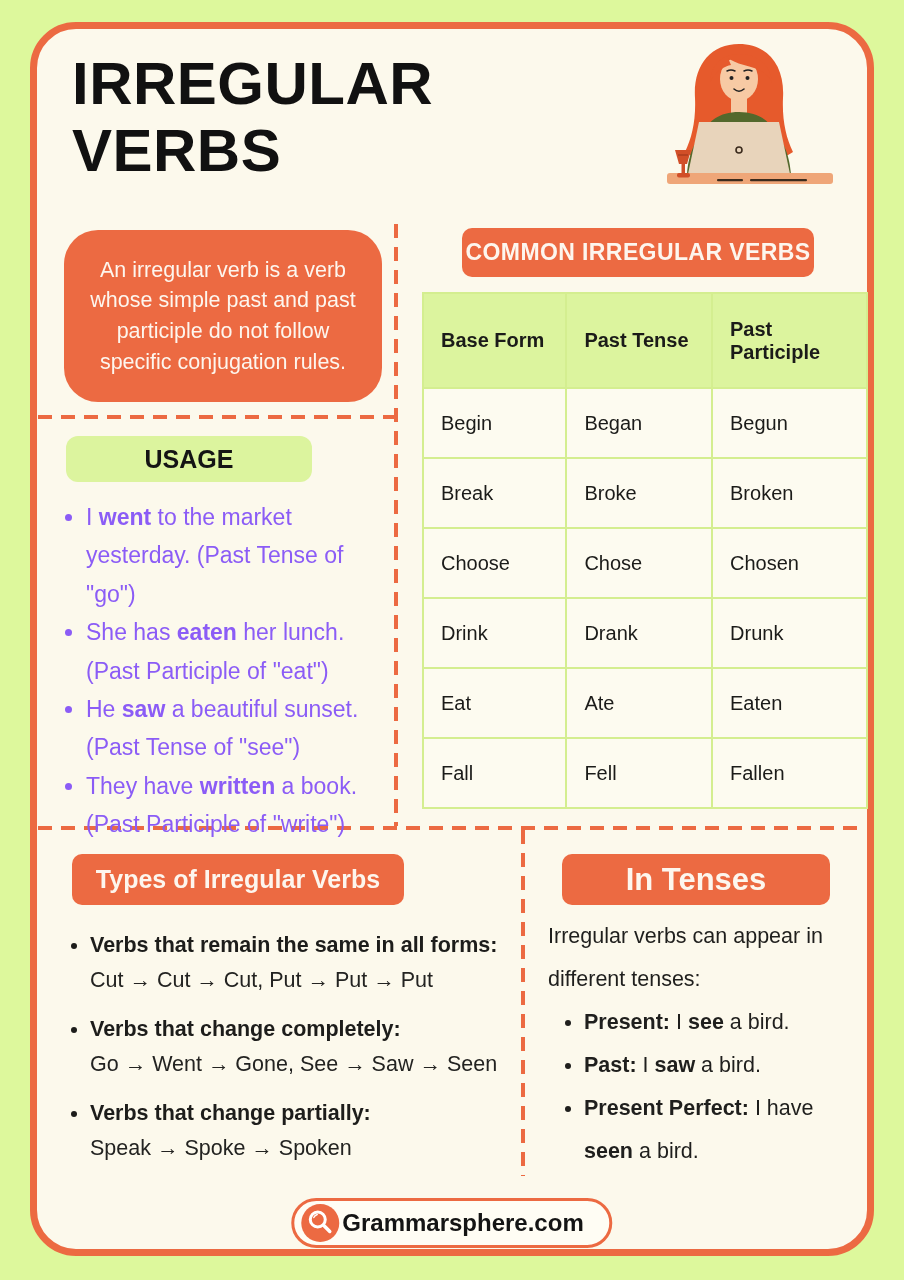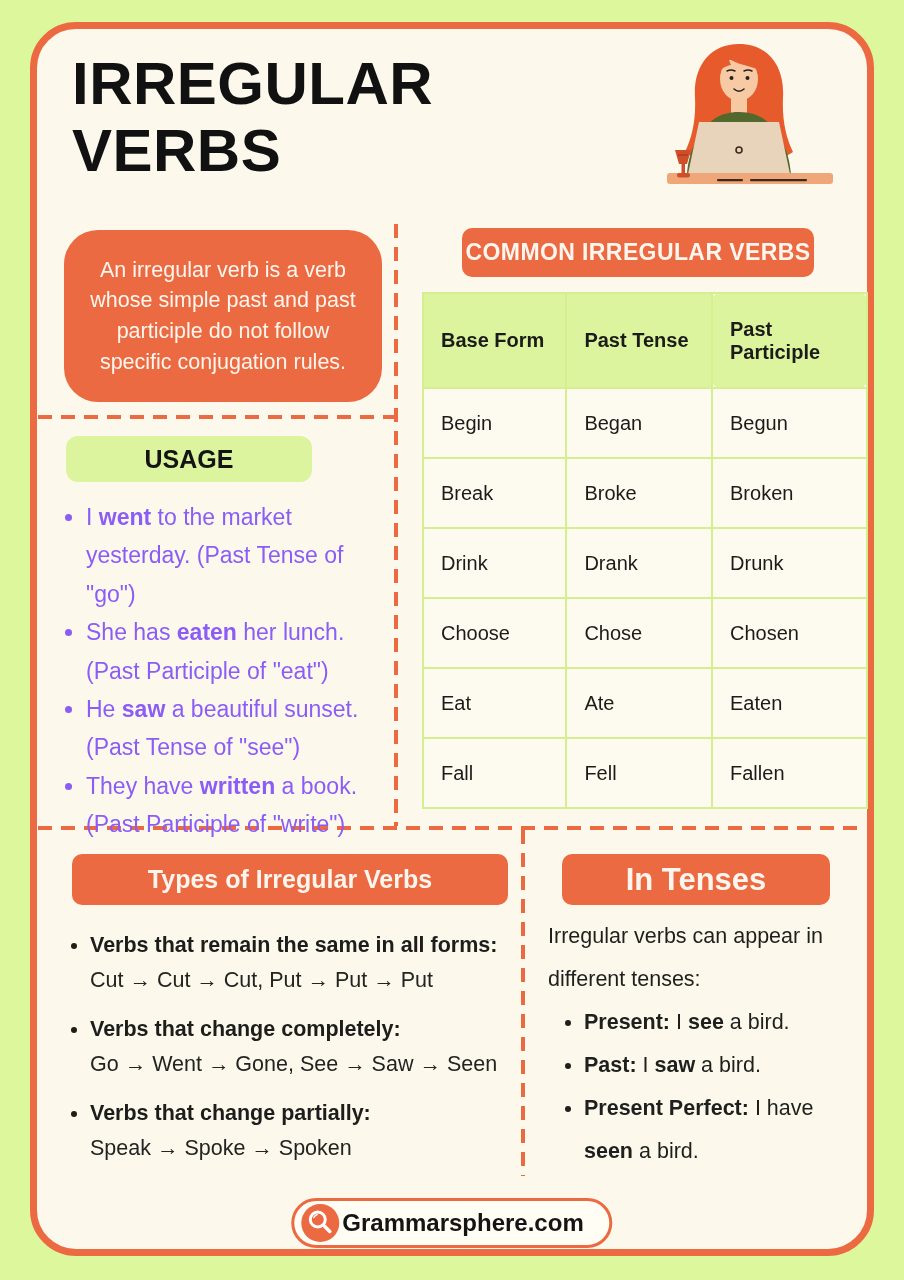--- a/index.html
+++ b/index.html
@@ -78,23 +78,23 @@
     border-collapse:collapse;table-layout:fixed;
     font-size:20px;color:#1b1b19;margin-left:9px;
   }
   .cv-table th,.cv-table td{
     border:2px solid var(--table-border);
     text-align:left;padding:0 8px 0 17px;vertical-align:middle;
     background:#fdfbf0;
   }
   .cv-table th{background:var(--header-green);font-weight:700;height:95px;}
   .cv-table td{height:70px;font-weight:400;}
-  .col-a{width:32.3%;}.col-b{width:32.8%;}.col-c{width:34.9%;border-radius:8px;}
-  
-  .types-pill{left:72px;top:854px;width:436px;height:51px;font-size:25px;}
+  .col-a{width:32.3%;}.col-b{width:32.8%;}.col-c{width:34.9%;}
+  
+  .types-pill{left:72px;top:854px;width:332px;height:51px;font-size:25px;}
   .types-list{
     position:absolute;left:60px;top:928px;width:452px;
     list-style:disc outside;padding-left:30px;
     font-size:21.5px;line-height:1.63;
   }
   .types-list li{margin-bottom:14px;}
   .t-label{font-weight:700;}
   .t-example{font-weight:400;color:#232321;}
   
   .tenses-pill{left:562px;top:854px;width:268px;height:51px;font-size:31px;}
@@ -187,28 +187,28 @@
         <td>Begin</td>
         <td>Began</td>
         <td>Begun</td>
       </tr>
       <tr>
         <td>Break</td>
         <td>Broke</td>
         <td>Broken</td>
       </tr>
       <tr>
+        <td>Choose</td>
+        <td>Chose</td>
+        <td>Chosen</td>
+      </tr>
+      <tr>
         <td>Drink</td>
         <td>Drank</td>
         <td>Drunk</td>
-      </tr>
-      <tr>
-        <td>Choose</td>
-        <td>Chose</td>
-        <td>Chosen</td>
       </tr>
       <tr>
         <td>Eat</td>
         <td>Ate</td>
         <td>Eaten</td>
       </tr>
       <tr>
         <td>Fall</td>
         <td>Fell</td>
         <td>Fallen</td>

